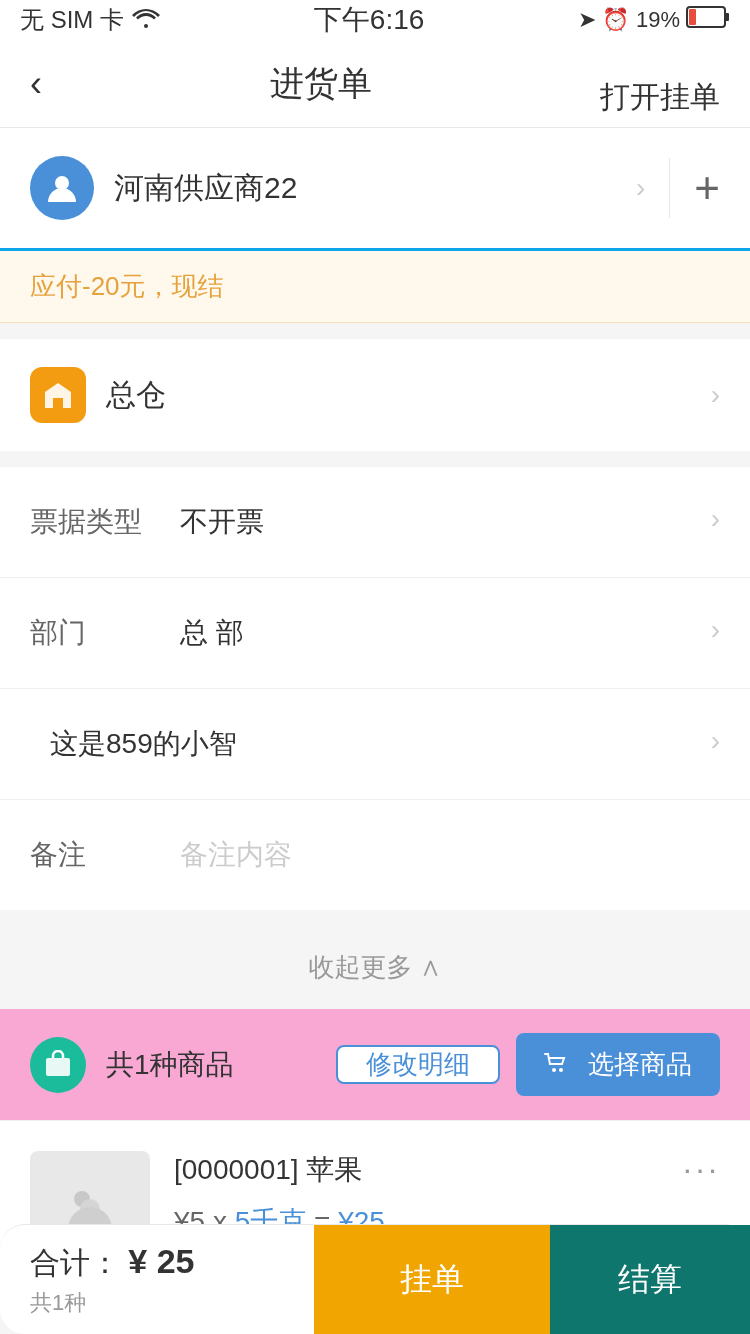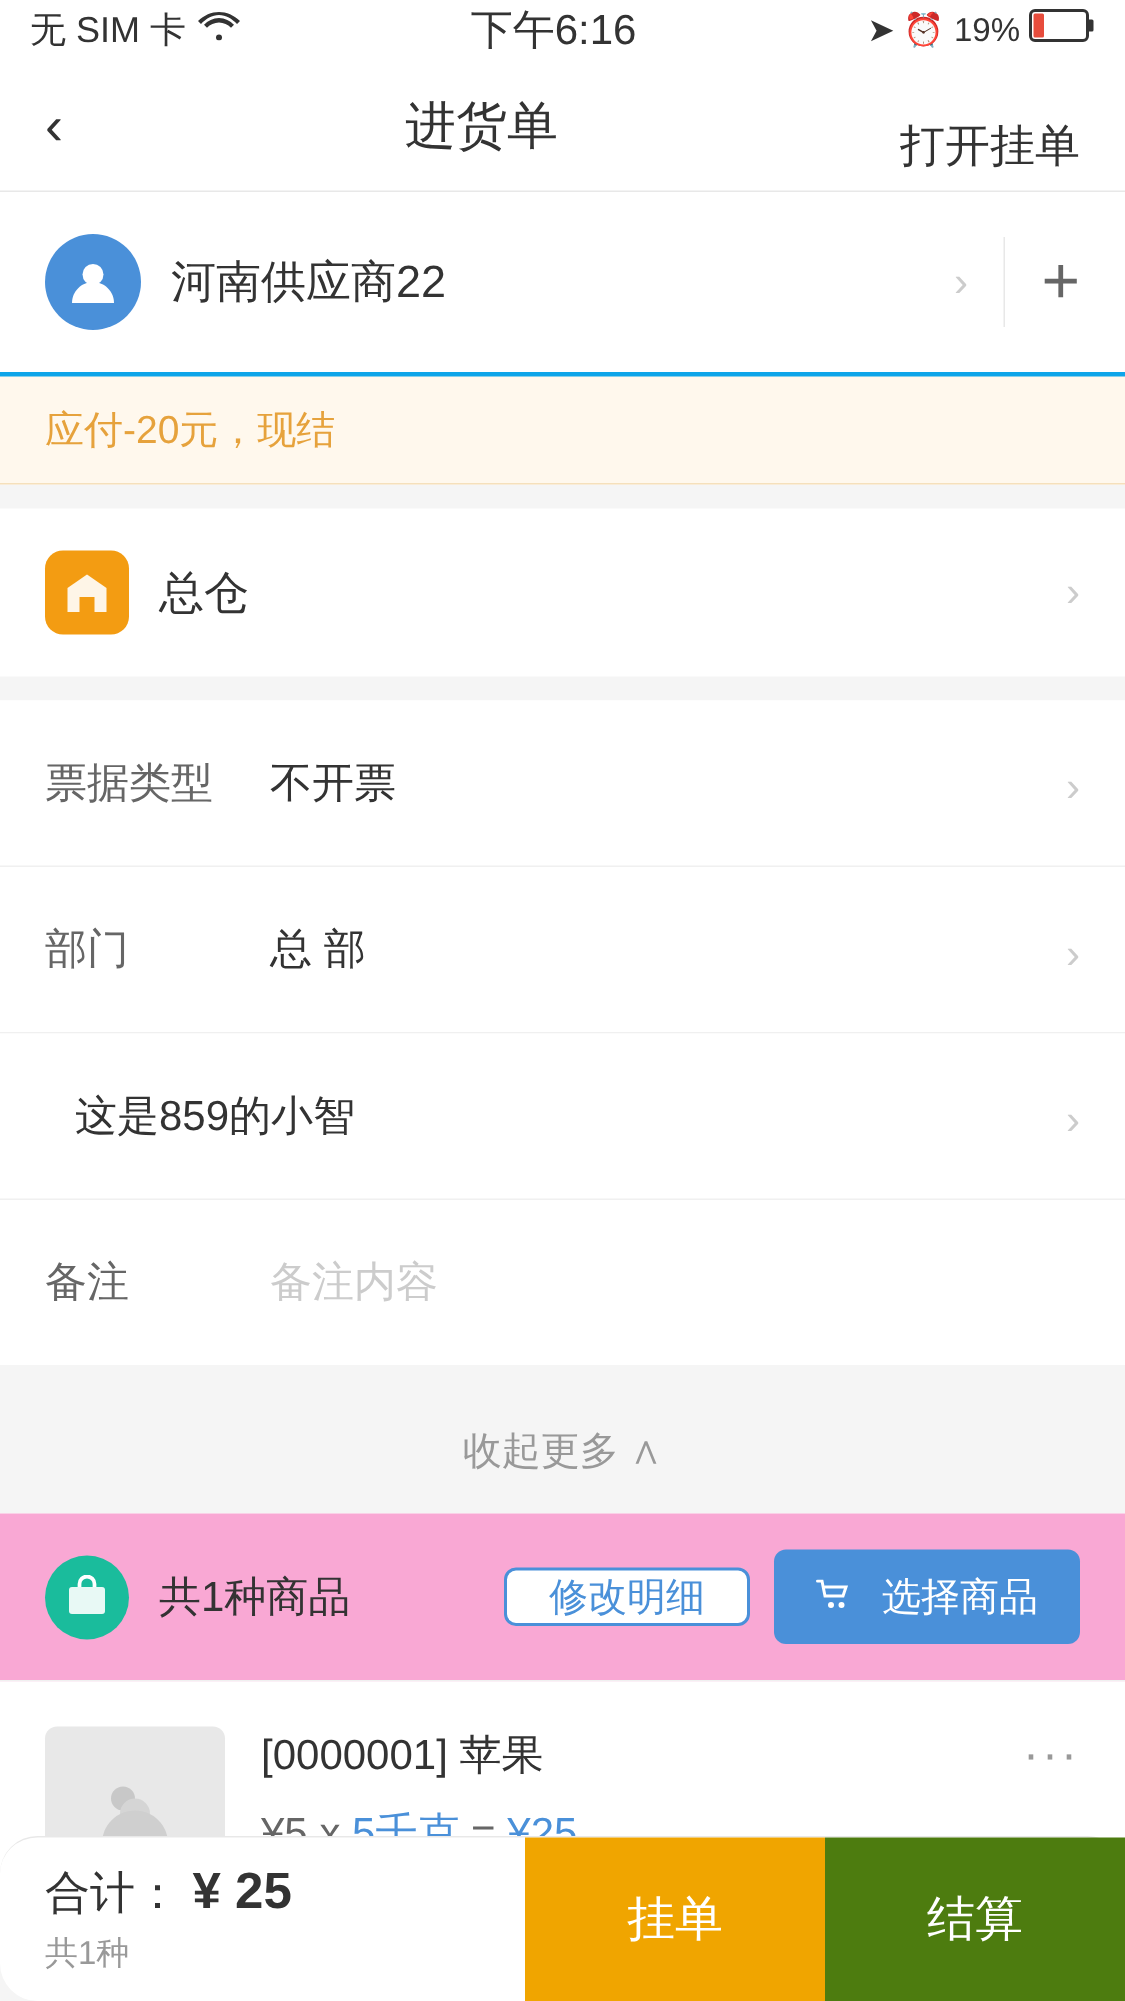--- a/index.html
+++ b/index.html
@@ -132,21 +132,21 @@
     .warehouse-icon svg { width: 30px; height: 30px; }
     .warehouse-name {
       flex: 1;
       font-size: 30px;
       color: #333;
     }
 
     
     .form-row {
       display: flex;
-      align-items: flex-end;
+      align-items: flex-start;
       padding: 36px 30px;
       background: #fff;
       border-bottom: 1px solid #f0f0f0;
       min-height: 100px;
     }
     .form-label {
       font-size: 28px;
       color: #666;
       width: 130px;
       flex-shrink: 0;
@@ -283,32 +283,32 @@
     .bottom-total-main .amount {
       font-size: 34px;
       font-weight: bold;
     }
     .bottom-total-sub {
       font-size: 22px;
       color: #999;
       margin-top: 4px;
     }
     .bottom-btn-hold {
-      width: 200px;
+      width: 236px;
       background: #f0a500;
       display: flex;
       align-items: center;
       justify-content: center;
       font-size: 32px;
       color: #fff;
       font-weight: 500;
     }
     .bottom-btn-checkout {
       width: 200px;
-      background: #4d7c0f;
+      background: #0f766e;
       display: flex;
       align-items: center;
       justify-content: center;
       font-size: 32px;
       color: #fff;
       font-weight: 500;
     }
   </style>
 </head>
 <body>

